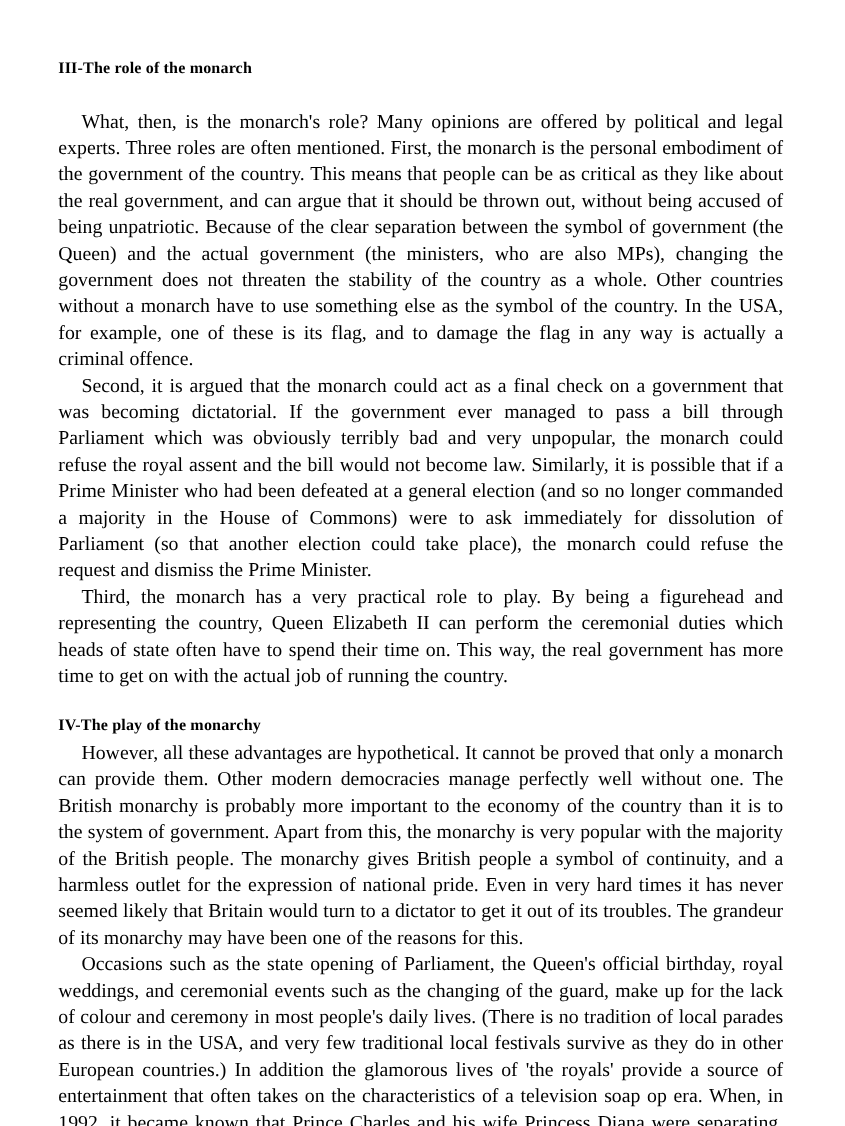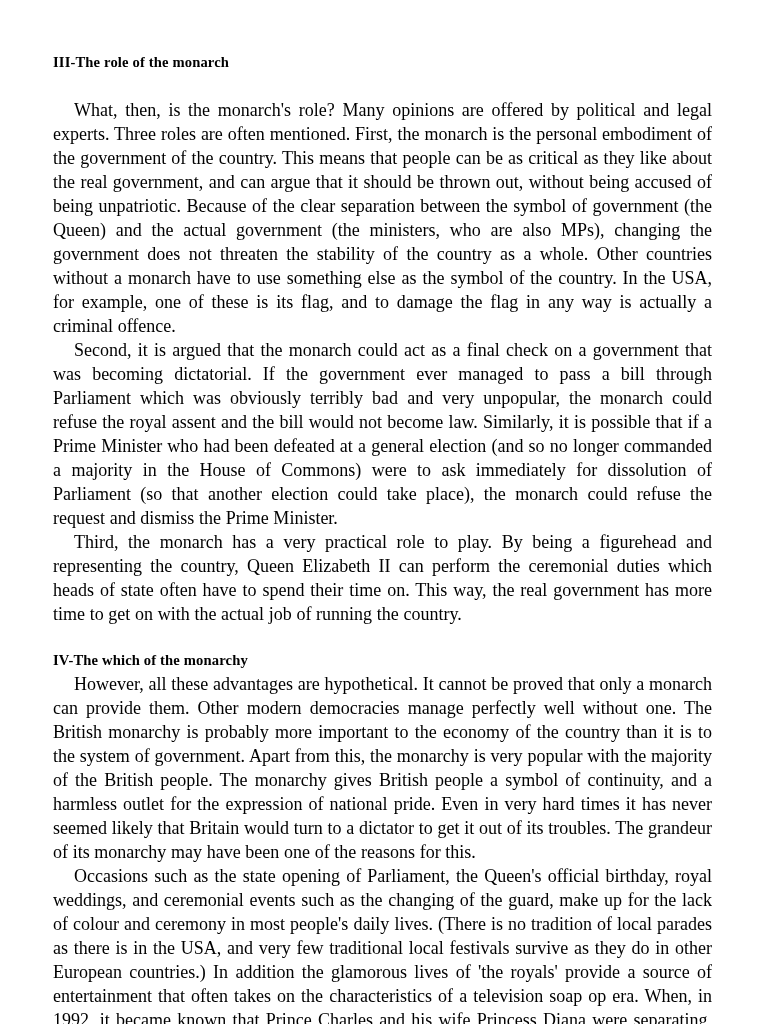--- a/index.html
+++ b/index.html
@@ -68,20 +68,20 @@
     <div class="spacer-line"></div>
 
     <p class="body-para last-line-natural">What, then, is the monarch's role? Many opinions are offered by political and legal experts. Three roles are often mentioned. First, the monarch is the personal embodiment of the government of the country. This means that people can be as critical as they like about the real government, and can argue that it should be thrown out, without being accused of being unpatriotic. Because of the clear separation between the symbol of government (the Queen) and the actual government (the ministers, who are also MPs), changing the government does not threaten the stability of the country as a whole. Other countries without a monarch have to use something else as the symbol of the country. In the USA, for example, one of these is its flag, and to damage the flag in any way is actually a criminal offence.</p>
 
     <p class="body-para last-line-natural">Second, it is argued that the monarch could act as a final check on a government that was becoming dictatorial. If the government ever managed to pass a bill through Parliament which was obviously terribly bad and very unpopular, the monarch could refuse the royal assent and the bill would not become law. Similarly, it is possible that if a Prime Minister who had been defeated at a general election (and so no longer commanded a majority in the House of Commons) were to ask immediately for dissolution of Parliament (so that another election could take place), the monarch could refuse the request and dismiss the Prime Minister.</p>
 
     <p class="body-para last-line-natural">Third, the monarch has a very practical role to play. By being a figurehead and representing the country, Queen Elizabeth II can perform the ceremonial duties which heads of state often have to spend their time on. This way, the real government has more time to get on with the actual job of running the country.</p>
 
     <div class="spacer-half"></div>
 
-    <h2 class="heading heading-iv">IV-The which of the monarchy</h2>
+    <h2 class="heading heading-iv">IV-The play of the monarchy</h2>
 
     <p class="body-para last-line-natural">However, all these advantages are hypothetical. It cannot be proved that only a monarch can provide them. Other modern democracies manage perfectly well without one. The British monarchy is probably more important to the economy of the country than it is to the system of government. Apart from this, the monarchy is very popular with the majority of the British people. The monarchy gives British people a symbol of continuity, and a harmless outlet for the expression of national pride. Even in very hard times it has never seemed likely that Britain would turn to a dictator to get it out of its troubles. The grandeur of its monarchy may have been one of the reasons for this.</p>
 
     <p class="body-para last-line-natural">Occasions such as the state opening of Parliament, the Queen's official birthday, royal weddings, and ceremonial events such as the changing of the guard, make up for the lack of colour and ceremony in most people's daily lives. (There is no tradition of local parades as there is in the USA, and very few traditional local festivals survive as they do in other European countries.) In addition the glamorous lives of 'the royals' provide a source of entertainment that often takes on the characteristics of a television soap op era. When, in 1992, it became known that Prince Charles and his wife Princess Diana were separating, even the more 'serious' newspapers discussed a lot more than the possible political implications. The Sunday Times published a 'five-page royal separation special'.</p>
 
   </div>
 </div>
 
 </body></html>

